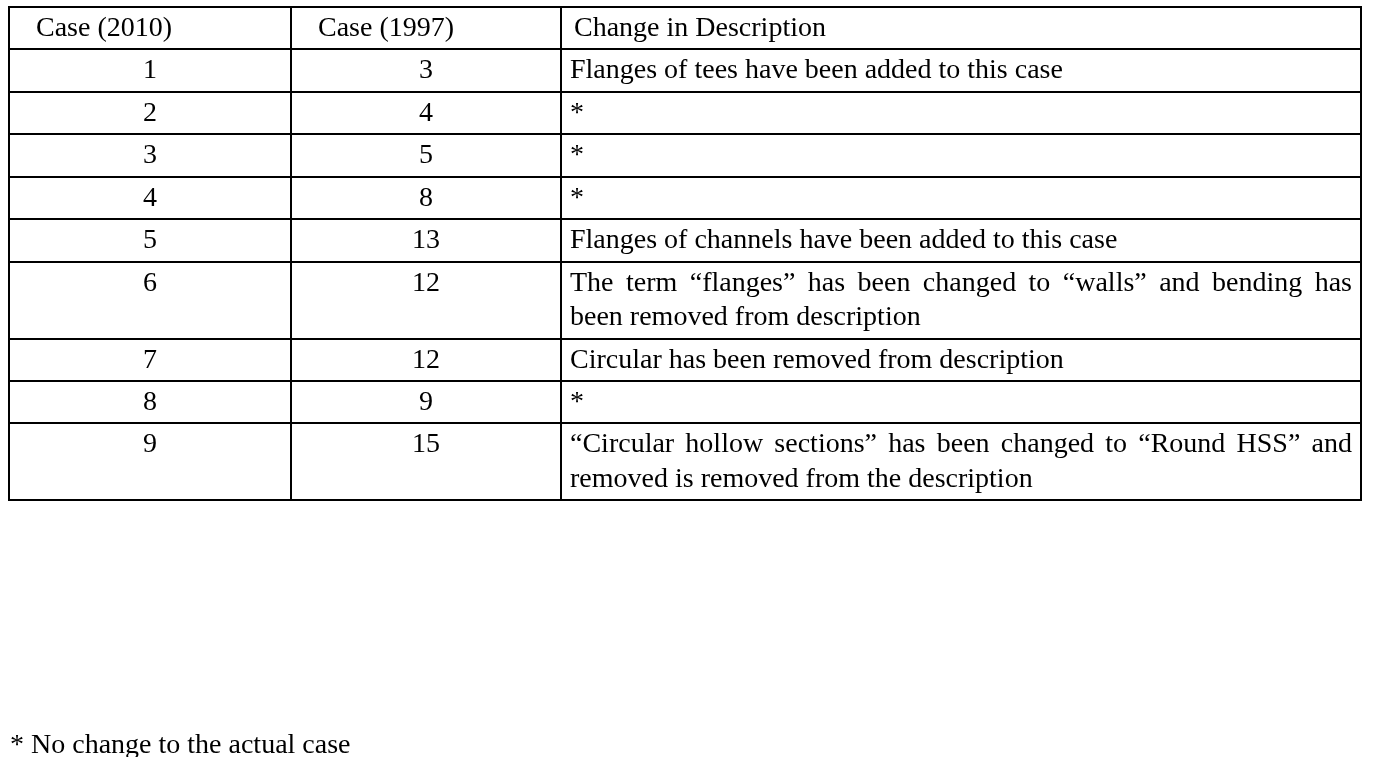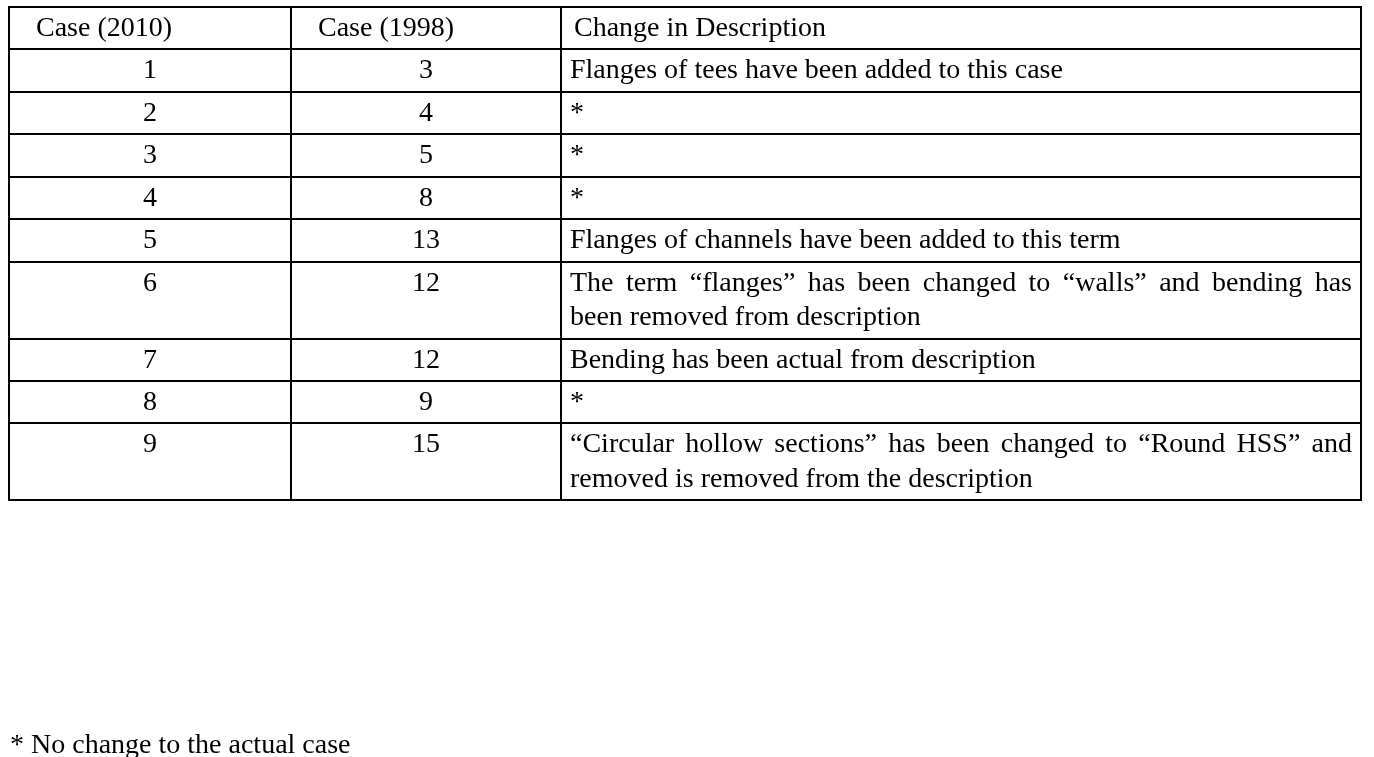--- a/index.html
+++ b/index.html
@@ -72,21 +72,21 @@
 
   <table class="change-table">
     <colgroup>
       <col class="c1">
       <col class="c2">
       <col class="c3">
     </colgroup>
     <tbody>
       <tr class="header-row">
         <td class="col-case-2010">Case (2010)</td>
-        <td class="col-case-2005">Case (1998)</td>
+        <td class="col-case-2005">Case (1997)</td>
         <td class="col-desc">Change in Description</td>
       </tr>
 
       <tr>
         <td class="col-case-2010">1</td>
         <td class="col-case-2005">3</td>
         <td class="col-desc">Flanges of tees have been added to this case</td>
       </tr>
 
       <tr>
@@ -103,33 +103,33 @@
 
       <tr>
         <td class="col-case-2010">4</td>
         <td class="col-case-2005">8</td>
         <td class="col-desc">*</td>
       </tr>
 
       <tr>
         <td class="col-case-2010">5</td>
         <td class="col-case-2005">13</td>
-        <td class="col-desc">Flanges of channels have been added to this term</td>
+        <td class="col-desc">Flanges of channels have been added to this case</td>
       </tr>
 
       <tr>
         <td class="col-case-2010">6</td>
         <td class="col-case-2005">12</td>
         <td class="col-desc">The term “flanges” has been changed to “walls” and bending has been removed from description</td>
       </tr>
 
       <tr>
         <td class="col-case-2010">7</td>
         <td class="col-case-2005">12</td>
-        <td class="col-desc">Bending has been actual from description</td>
+        <td class="col-desc">Circular has been removed from description</td>
       </tr>
 
       <tr>
         <td class="col-case-2010">8</td>
         <td class="col-case-2005">9</td>
         <td class="col-desc">*</td>
       </tr>
 
       <tr>
         <td class="col-case-2010">9</td>

